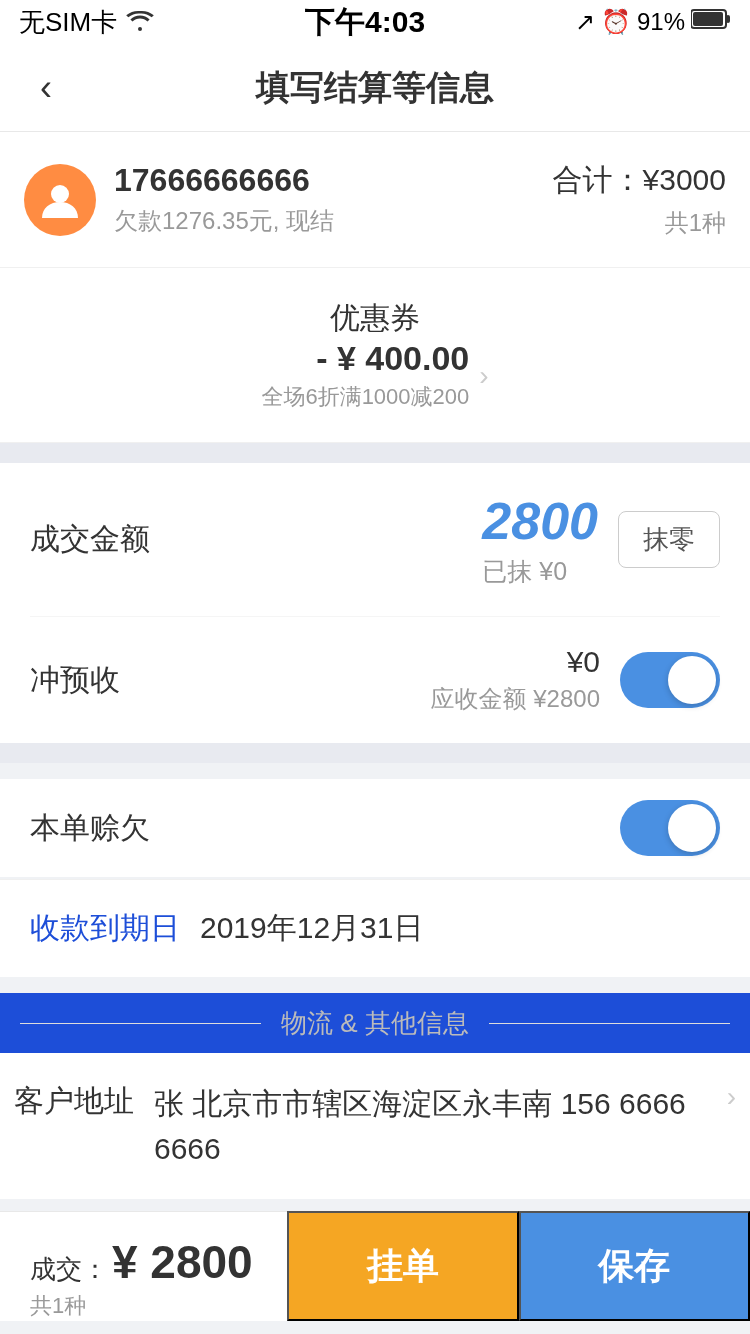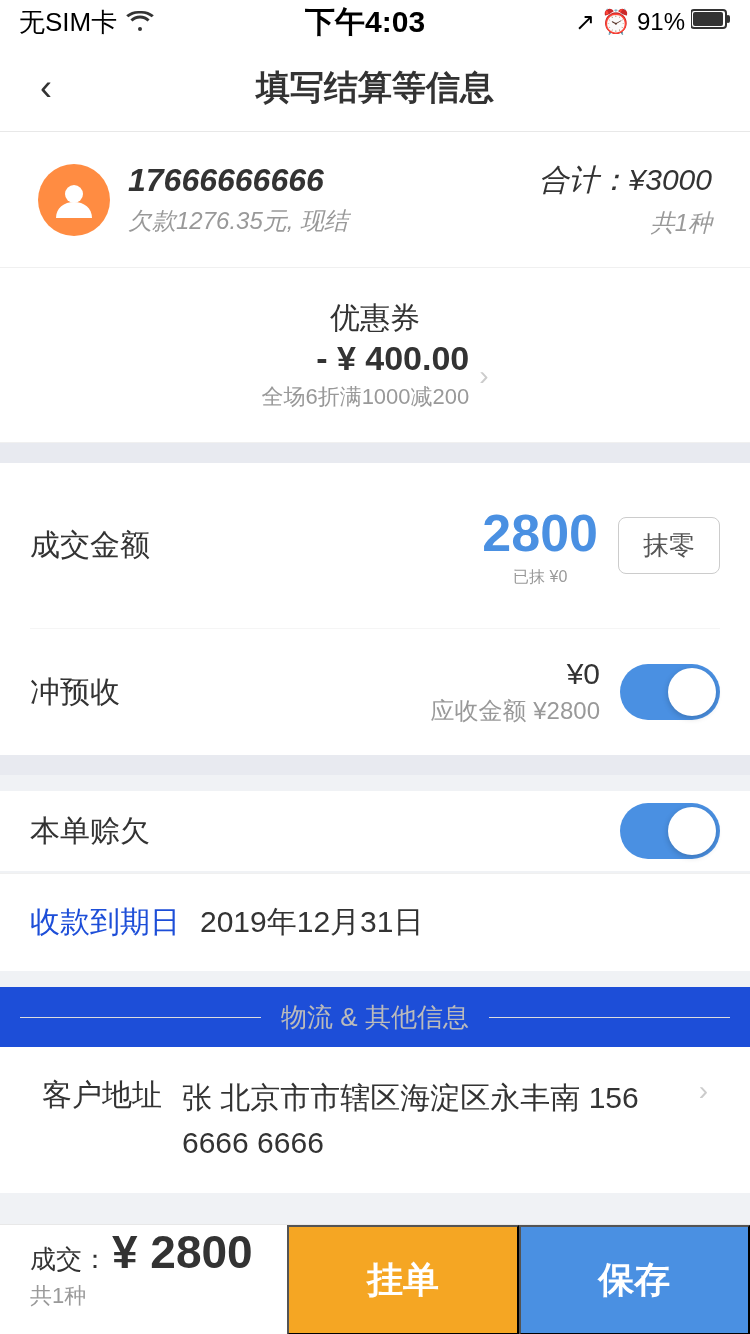--- a/index.html
+++ b/index.html
@@ -57,26 +57,25 @@
 
     
     .content {
       width: 750px;
       padding-bottom: 120px;
     }
 
     
     .customer-card {
       background: #fff;
-      padding: 28px 38px;
+      padding: 28px 24px;
       display: flex;
       align-items: center;
       justify-content: space-between;
       border-bottom: 1px solid #f0f0f0;
-      font-style: italic;
     }
     .customer-left {
       display: flex;
       align-items: center;
       gap: 18px;
     }
     .avatar {
       width: 72px;
       height: 72px;
       border-radius: 50%;
@@ -121,36 +120,36 @@
 
     
     .transaction-section {
       background: #fff;
       padding: 0 30px;
     }
     .transaction-row {
       display: flex;
       align-items: center;
       justify-content: space-between;
-      padding: 40px 0;
+      padding: 28px 0;
       border-bottom: 1px solid #f5f5f5;
     }
     .tx-label { font-size: 30px; color: #333; font-weight: 500; }
     .tx-right { display: flex; align-items: center; gap: 20px; }
-    .tx-amount { font-size: 52px; color: #4a90e2; font-weight: 700; }
+    .tx-amount { font-size: 52px; color: #4a90e2; font-weight: 700; font-style: italic; }
     .round-btn {
       border: 1.5px solid #ccc;
       border-radius: 8px;
       padding: 10px 24px;
       font-size: 26px;
       color: #555;
       background: #fff;
       cursor: pointer;
     }
-    .tx-amount-sub { font-size: 16px; color: #999; text-align: center; margin-top: 4px; }
+    .tx-amount-sub { font-size: 25px; color: #999; text-align: left; margin-top: 4px; }
 
     
     .advance-row {
       display: flex;
       align-items: center;
       justify-content: space-between;
       padding: 28px 0;
     }
     .advance-label { font-size: 30px; color: #333; font-weight: 500; }
     .advance-right { display: flex; align-items: center; gap: 20px; }
@@ -175,21 +174,21 @@
       position: absolute;
       top: 4px;
       right: 4px;
       box-shadow: 0 2px 6px rgba(0,0,0,0.2);
       transition: right 0.2s;
     }
 
     
     .writeoff-section {
       background: #fff;
-      padding: 12px 30px;
+      padding: 21px 30px;
       display: flex;
       align-items: center;
       justify-content: space-between;
       margin-top: 16px;
     }
     .writeoff-label { font-size: 30px; color: #333; font-weight: 500; }
 
     
     .duedate-section {
       background: #fff;
@@ -216,37 +215,37 @@
     .logistics-line {
       flex: 1;
       height: 1px;
       background: #ddd;
       margin: 0 20px;
     }
 
     
     .address-section {
       background: #fff;
-      padding: 28px 42px;
+      padding: 28px 14px;
       display: flex;
       align-items: flex-start;
       justify-content: space-between;
     }
     .address-label { font-size: 30px; color: #333; font-weight: 500; min-width: 120px; }
     .address-content { font-size: 30px; color: #333; flex: 1; margin: 0 20px; line-height: 1.5; }
 
     
     .footer {
       position: fixed;
-      bottom: 0;
+      bottom: 13px;
       width: 750px;
       height: 110px;
       background: #fff;
       display: flex;
-      align-items: flex-start;
+      align-items: flex-end;
       border-top: 1px solid #e8e8e8;
     }
     .footer-info {
       flex: 1;
       padding: 0 30px;
     }
     .footer-tx { font-size: 26px; color: #333; }
     .footer-amount { font-size: 46px; font-weight: 700; color: #333; }
     .footer-count { font-size: 22px; color: #999; margin-top: 2px; }
     .footer-btn {

